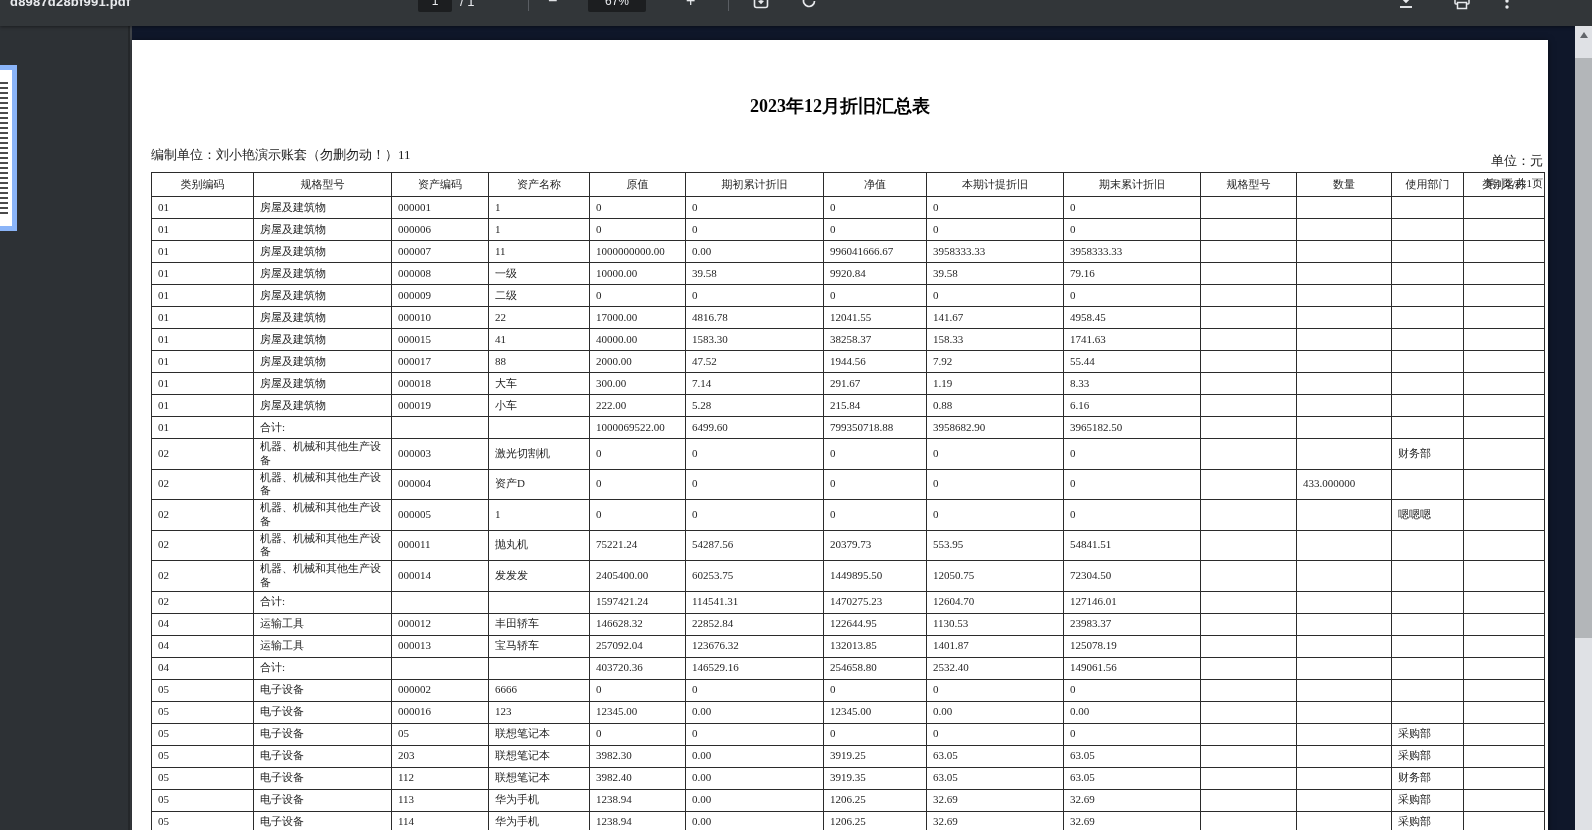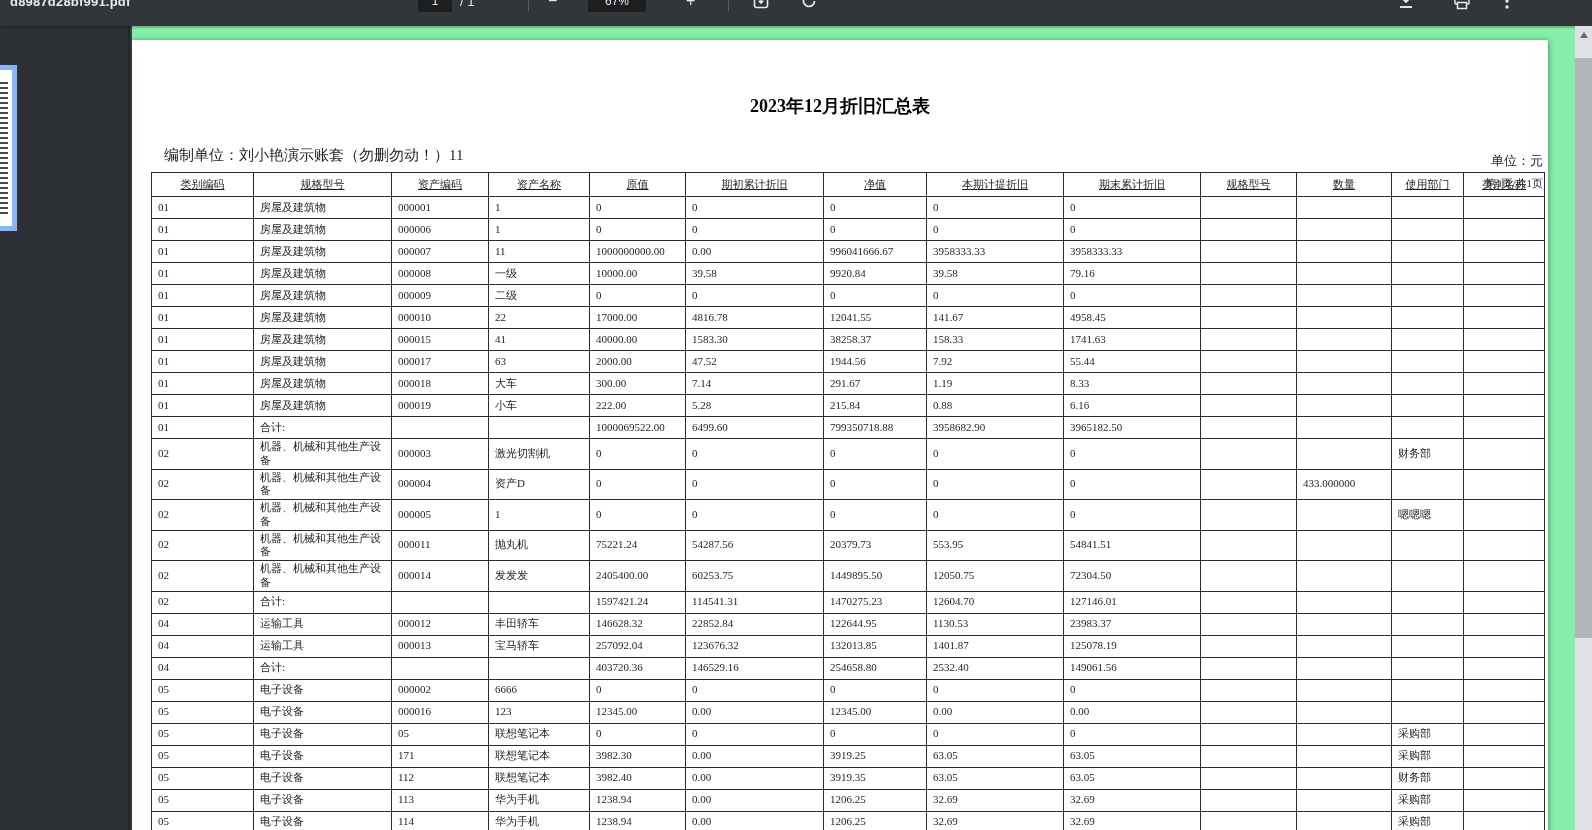--- a/index.html
+++ b/index.html
@@ -29,40 +29,40 @@
   .sidebar { position:absolute; left:0; top:26px; width:130px; height:804px;
              background:#2d3135; border-right:2px solid #24272a; z-index:10; }
   .thumb-selected { position:absolute; left:-38px; top:39px; width:55px; height:166px;
                     background:#ffffff; border:5px solid #8ab4f8; cursor:pointer; }
   .thumb-lines { position:absolute; left:4px; right:4px; top:12px; bottom:12px;
                  background:repeating-linear-gradient(to bottom,
                    #4a4a4a 0px, #4a4a4a 2px, transparent 2px, transparent 5px); }
 
   
   .viewer { position:absolute; left:132px; top:26px; right:17px; height:804px;
-            background:#86efac; }
+            background:#0f172a; }
   .page { position:absolute; left:0; top:14px; width:1416px; height:1120px;
           background:#ffffff; box-shadow:0 1px 6px rgba(0,0,0,.5);
           font-family:"Liberation Serif","DejaVu Serif",serif; color:#1f1f1f; }
 
   .doc-title { position:absolute; left:0; top:54px; width:100%; text-align:center;
                font-size:18px; font-weight:bold; color:#000; }
   .doc-pageinfo { position:absolute; right:5px; top:92px; width:300px;
                   text-align:right; font-size:11px;margin-top:44px; }
-  .doc-prepared { position:absolute; left:19px; top:106px; font-size:15px;margin-left:13px; }
+  .doc-prepared { position:absolute; left:19px; top:106px; font-size:13px; }
   .doc-unit { position:absolute; right:5px; top:112px; width:200px;
               text-align:right; font-size:13px; }
 
   table.dep { position:absolute; left:19px; top:132px; width:1393px;
               border-collapse:collapse; table-layout:fixed;
               font-family:"Liberation Serif","DejaVu Serif",serif; }
   table.dep th, table.dep td { border:1px solid #2b2b2b; font-weight:normal;
               font-size:11px; color:#1f1f1f; padding:1px 6px; overflow:hidden;
               line-height:1.25; vertical-align:middle; }
-  table.dep thead tr { height:24px;text-decoration:underline; }
+  table.dep thead tr { height:24px; }
   table.dep th { text-align:center; }
   table.dep tbody tr { height:22px; }
   table.dep tbody tr.tall { height:29px; }
   table.dep td { text-align:left; }
 
   
   .scrollbar { position:absolute; right:0; top:26px; width:17px; height:804px;
                background:#dfe1e5; z-index:40; }
   .scroll-up { position:absolute; top:0; left:0; width:17px; height:17px;
                display:flex; align-items:center; justify-content:center; cursor:pointer; }
@@ -274,21 +274,21 @@
             <td>1741.63</td>
             <td></td>
             <td></td>
             <td></td>
             <td></td>
           </tr>
           <tr>
             <td>01</td>
             <td>房屋及建筑物</td>
             <td>000017</td>
-            <td>63</td>
+            <td>88</td>
             <td>2000.00</td>
             <td>47.52</td>
             <td>1944.56</td>
             <td>7.92</td>
             <td>55.44</td>
             <td></td>
             <td></td>
             <td></td>
             <td></td>
           </tr>
@@ -513,21 +513,21 @@
             <td>0</td>
             <td>0</td>
             <td></td>
             <td></td>
             <td>采购部</td>
             <td></td>
           </tr>
           <tr>
             <td>05</td>
             <td>电子设备</td>
-            <td>171</td>
+            <td>203</td>
             <td>联想笔记本</td>
             <td>3982.30</td>
             <td>0.00</td>
             <td>3919.25</td>
             <td>63.05</td>
             <td>63.05</td>
             <td></td>
             <td></td>
             <td>采购部</td>
             <td></td>

